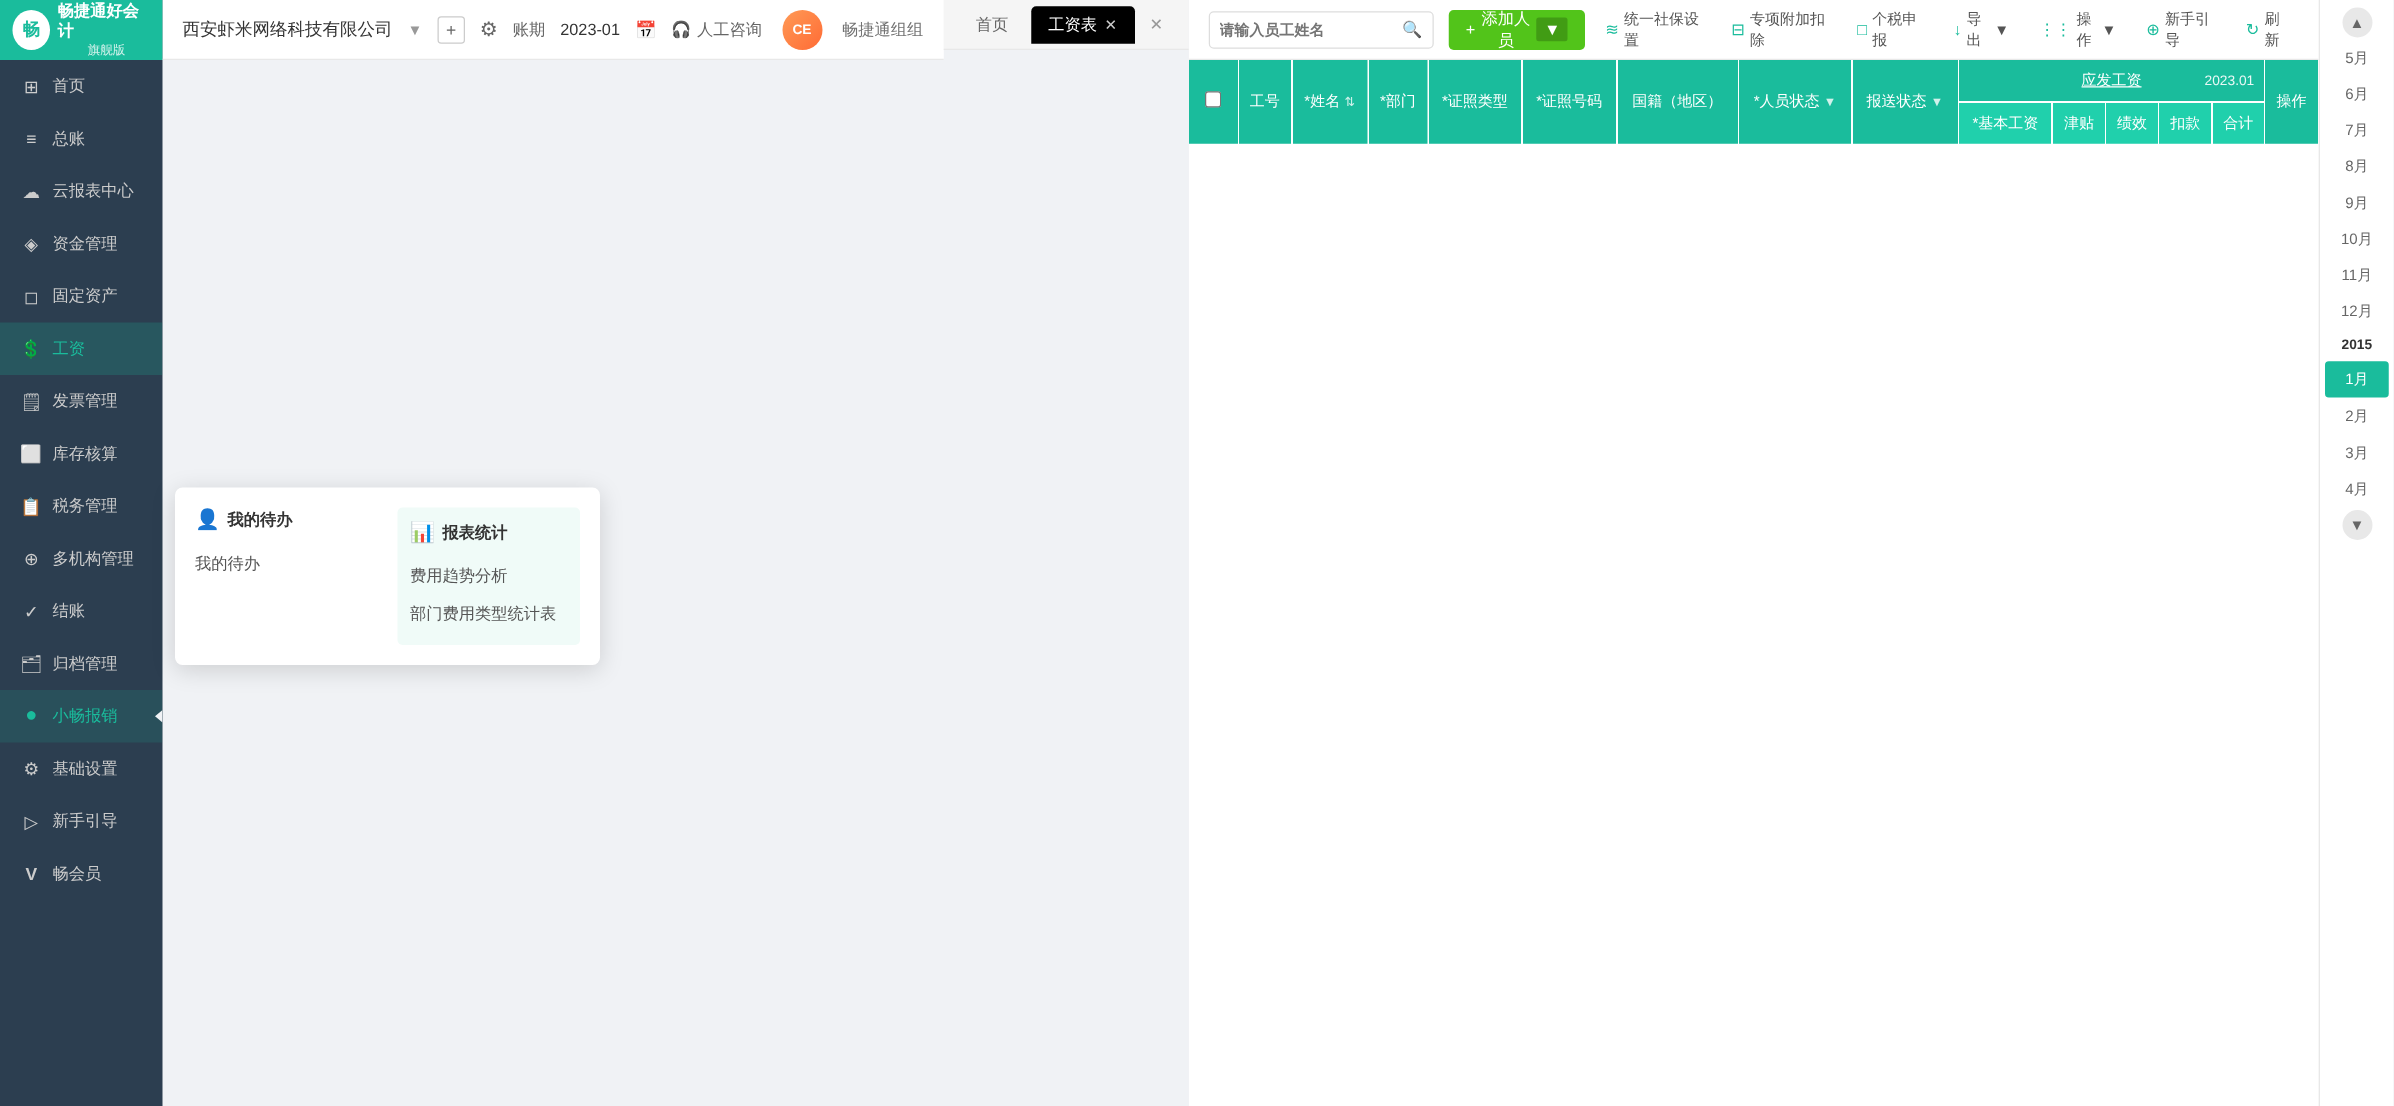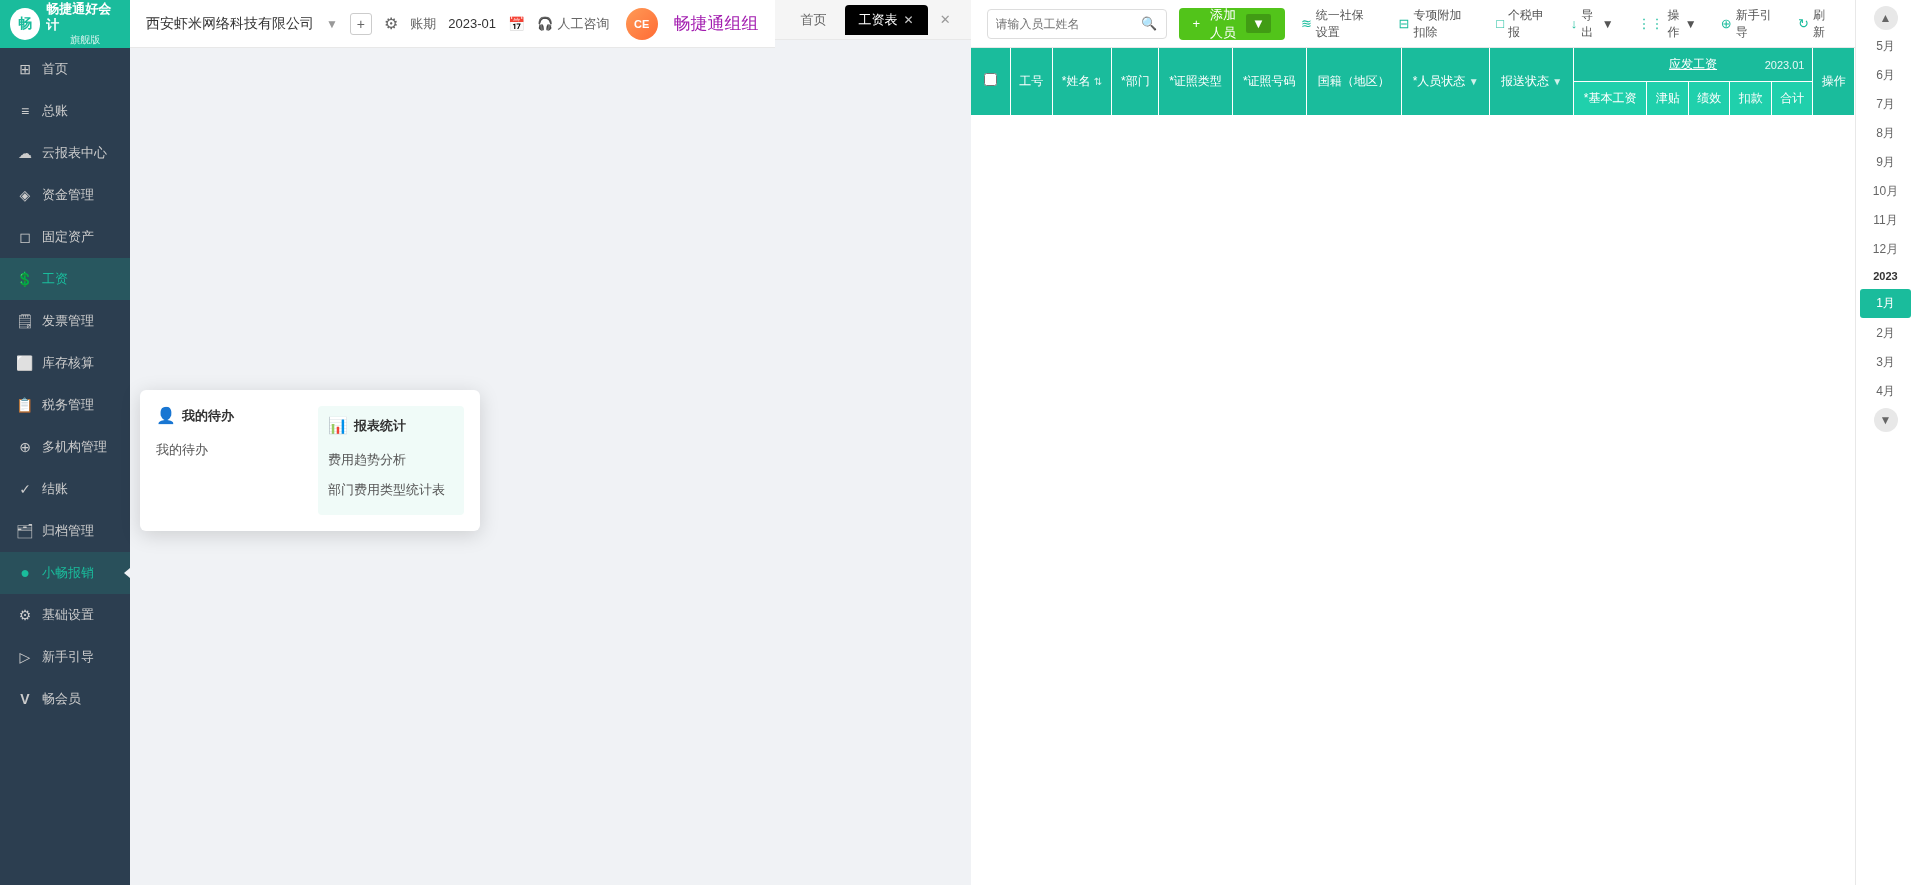--- a/index.html
+++ b/index.html
@@ -72,21 +72,21 @@
       display: flex; align-items: center; justify-content: center;
       cursor: pointer; color: #666; font-size: 14px;
     }
     .topbar-settings-btn { color: #666; cursor: pointer; font-size: 16px; }
     .period-label { color: #666; font-size: 13px; }
     .period-value { color: #333; font-size: 13px; font-weight: 500; }
     .period-calendar { color: #1abc9c; cursor: pointer; font-size: 14px; }
     .topbar-right { margin-left: auto; display: flex; align-items: center; gap: 16px; }
     .support-btn { display: flex; align-items: center; gap: 4px; color: #666; cursor: pointer; font-size: 13px; }
     .user-avatar { width: 32px; height: 32px; border-radius: 50%; background: linear-gradient(135deg, #ff9a56, #ff6b35); display: flex; align-items: center; justify-content: center; color: white; font-size: 11px; font-weight: bold; }
-    .user-name { color: #a21caf; font-size: 17px; cursor: pointer; }
+    .user-name { color: #737373; font-size: 13px; cursor: pointer; }
 
     
     .tabbar {
       height: 40px;
       background: #f5f5f5;
       display: flex;
       align-items: center;
       padding: 0 12px;
       border-bottom: 1px solid #e8e8e8;
       gap: 4px;
@@ -133,21 +133,21 @@
     }
     .search-box {
       display: flex; align-items: center;
       border: 1px solid #ddd; border-radius: 4px;
       padding: 0 8px; height: 30px;
       gap: 6px; width: 180px;
     }
     .search-box input {
       border: none; outline: none;
       font-size: 12px; color: #333;
-      width: 140px; background: transparent;
+      width: 140px; background: transparent; font-weight: bold;
     }
     .search-icon { color: #999; font-size: 13px; cursor: pointer; }
     .toolbar-right { margin-left: auto; display: flex; align-items: center; gap: 8px; }
     .add-person-btn {
       background: #52c41a; color: white;
       border: none; border-radius: 4px;
       height: 32px; padding: 0 14px;
       display: flex; align-items: center; gap: 4px;
       cursor: pointer; font-size: 13px;
     }
@@ -472,21 +472,21 @@
     <div class="month-panel">
       <div class="month-nav-btn">▲</div>
       <div class="month-item">5月</div>
       <div class="month-item">6月</div>
       <div class="month-item">7月</div>
       <div class="month-item">8月</div>
       <div class="month-item">9月</div>
       <div class="month-item">10月</div>
       <div class="month-item">11月</div>
       <div class="month-item">12月</div>
-      <div class="month-item year-label">2023</div>
+      <div class="month-item year-label">2015</div>
       <div class="month-item current">1月</div>
       <div class="month-item">2月</div>
       <div class="month-item">3月</div>
       <div class="month-item">4月</div>
       <div class="month-nav-btn">▼</div>
     </div>
   </div>
 </div>
 
 <div class="popup-menu">

